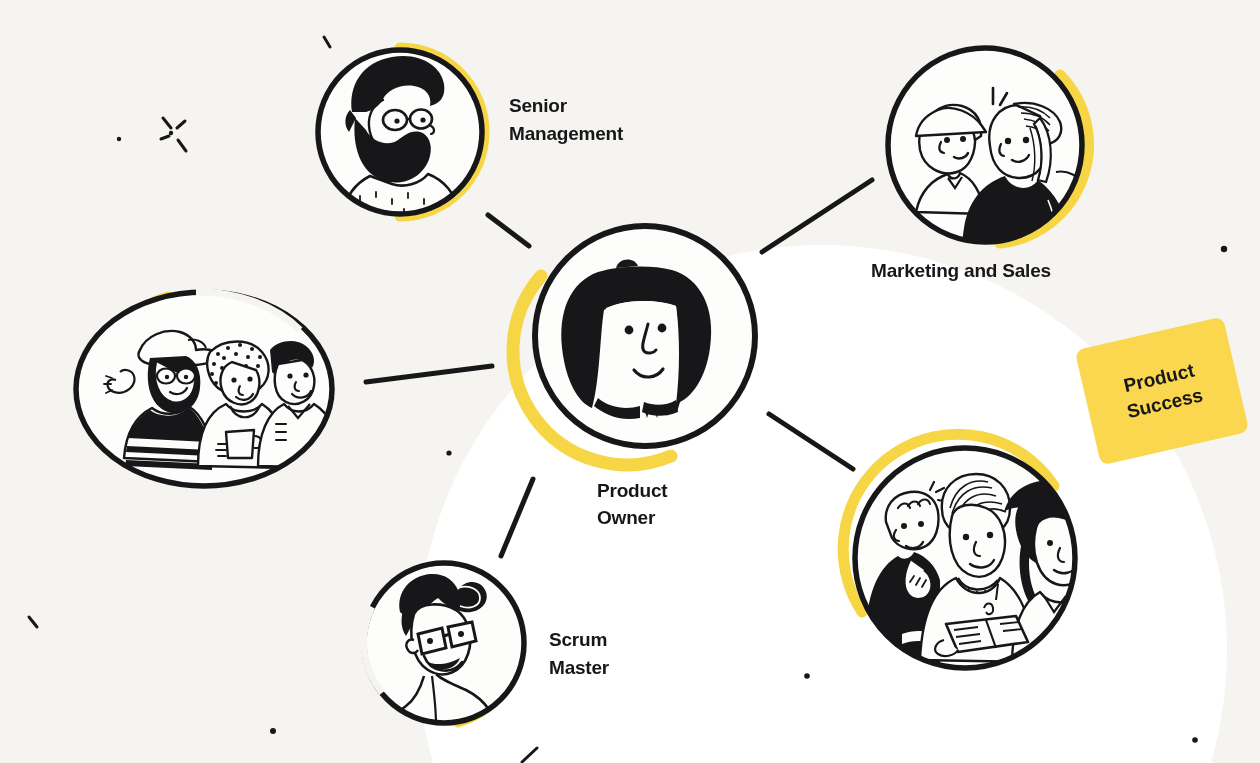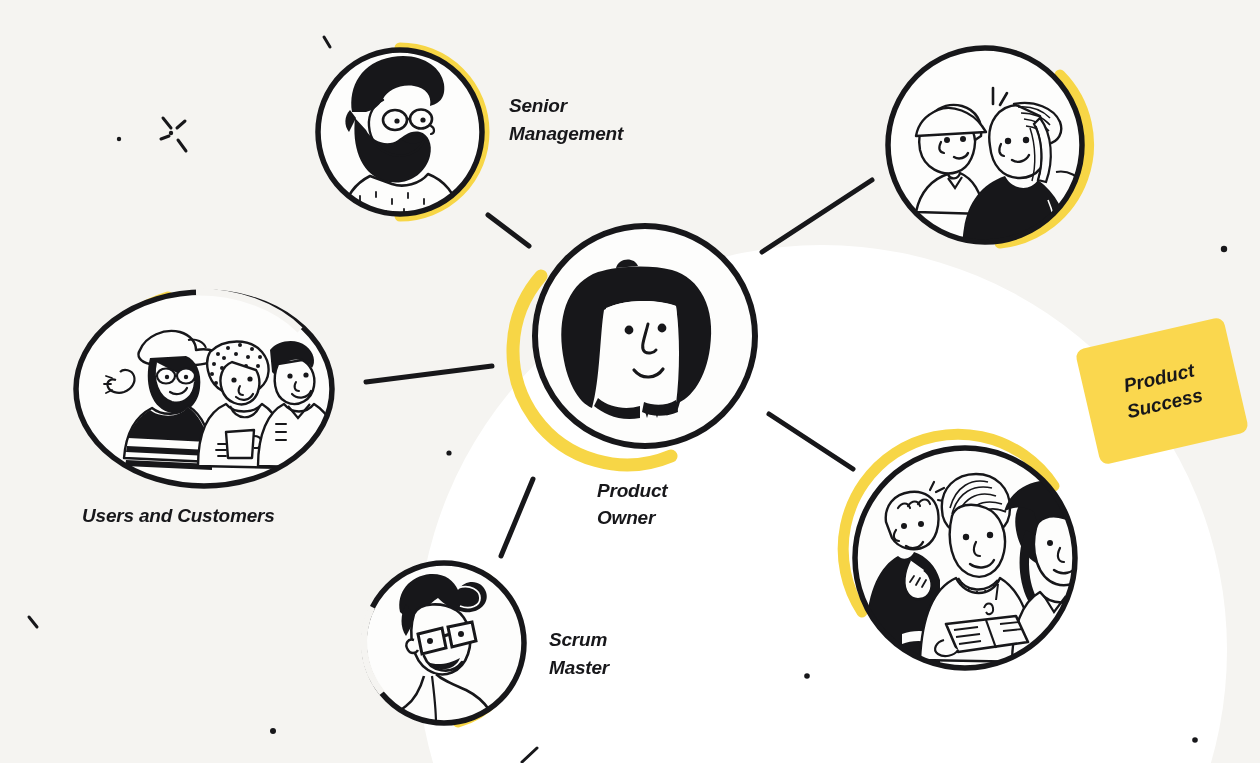--- a/index.html
+++ b/index.html
@@ -3,21 +3,21 @@
 <meta charset="utf-8">
 <style>
   html,body{margin:0;padding:0;}
   body{
     width:1260px;height:763px;
     background:#f5f4f1;
     font-family:"Liberation Sans", sans-serif;
     overflow:hidden;
     position:relative;
   }
-  #stage{position:absolute;inset:0;width:1072px;height:763px;font-style:italic;}
+  #stage{position:absolute;inset:0;width:1072px;height:763px;}
   #stage svg{position:absolute;top:0;left:0;width:1260px;height:763px;}
 
   .node-label{
     position:absolute;
     font-family:"Liberation Sans", sans-serif;
     font-weight:bold;
     color:#17171a;
     font-size:19px;
     line-height:1.45;
     letter-spacing:-0.2px;
@@ -452,22 +452,22 @@
         <path d="M944 640 C936 642 932 650 938 654 C944 658 954 656 958 650" fill="#fdfdfc" stroke="#17171a" stroke-width="2.2"></path>
       </g>
       <circle cx="965" cy="558" r="110" fill="none" stroke="#17171a" stroke-width="5.5"></circle>
     </g>
 
   </svg>
 
   <div class="node-label" id="label-senior-management">Senior
 Management</div>
 
-
-  <div class="node-label" id="label-users-customers">Users and Customers</div>
+  <div class="node-label" id="label-marketing-sales">Marketing and Sales</div>
+
 
   <div class="node-label" id="label-scrum-master">Scrum
 Master</div>
 
 
   <div class="node-label" id="label-product-owner">Product
 Owner</div>
 
   <div id="sticker">
     <div id="sticker-text">Product

